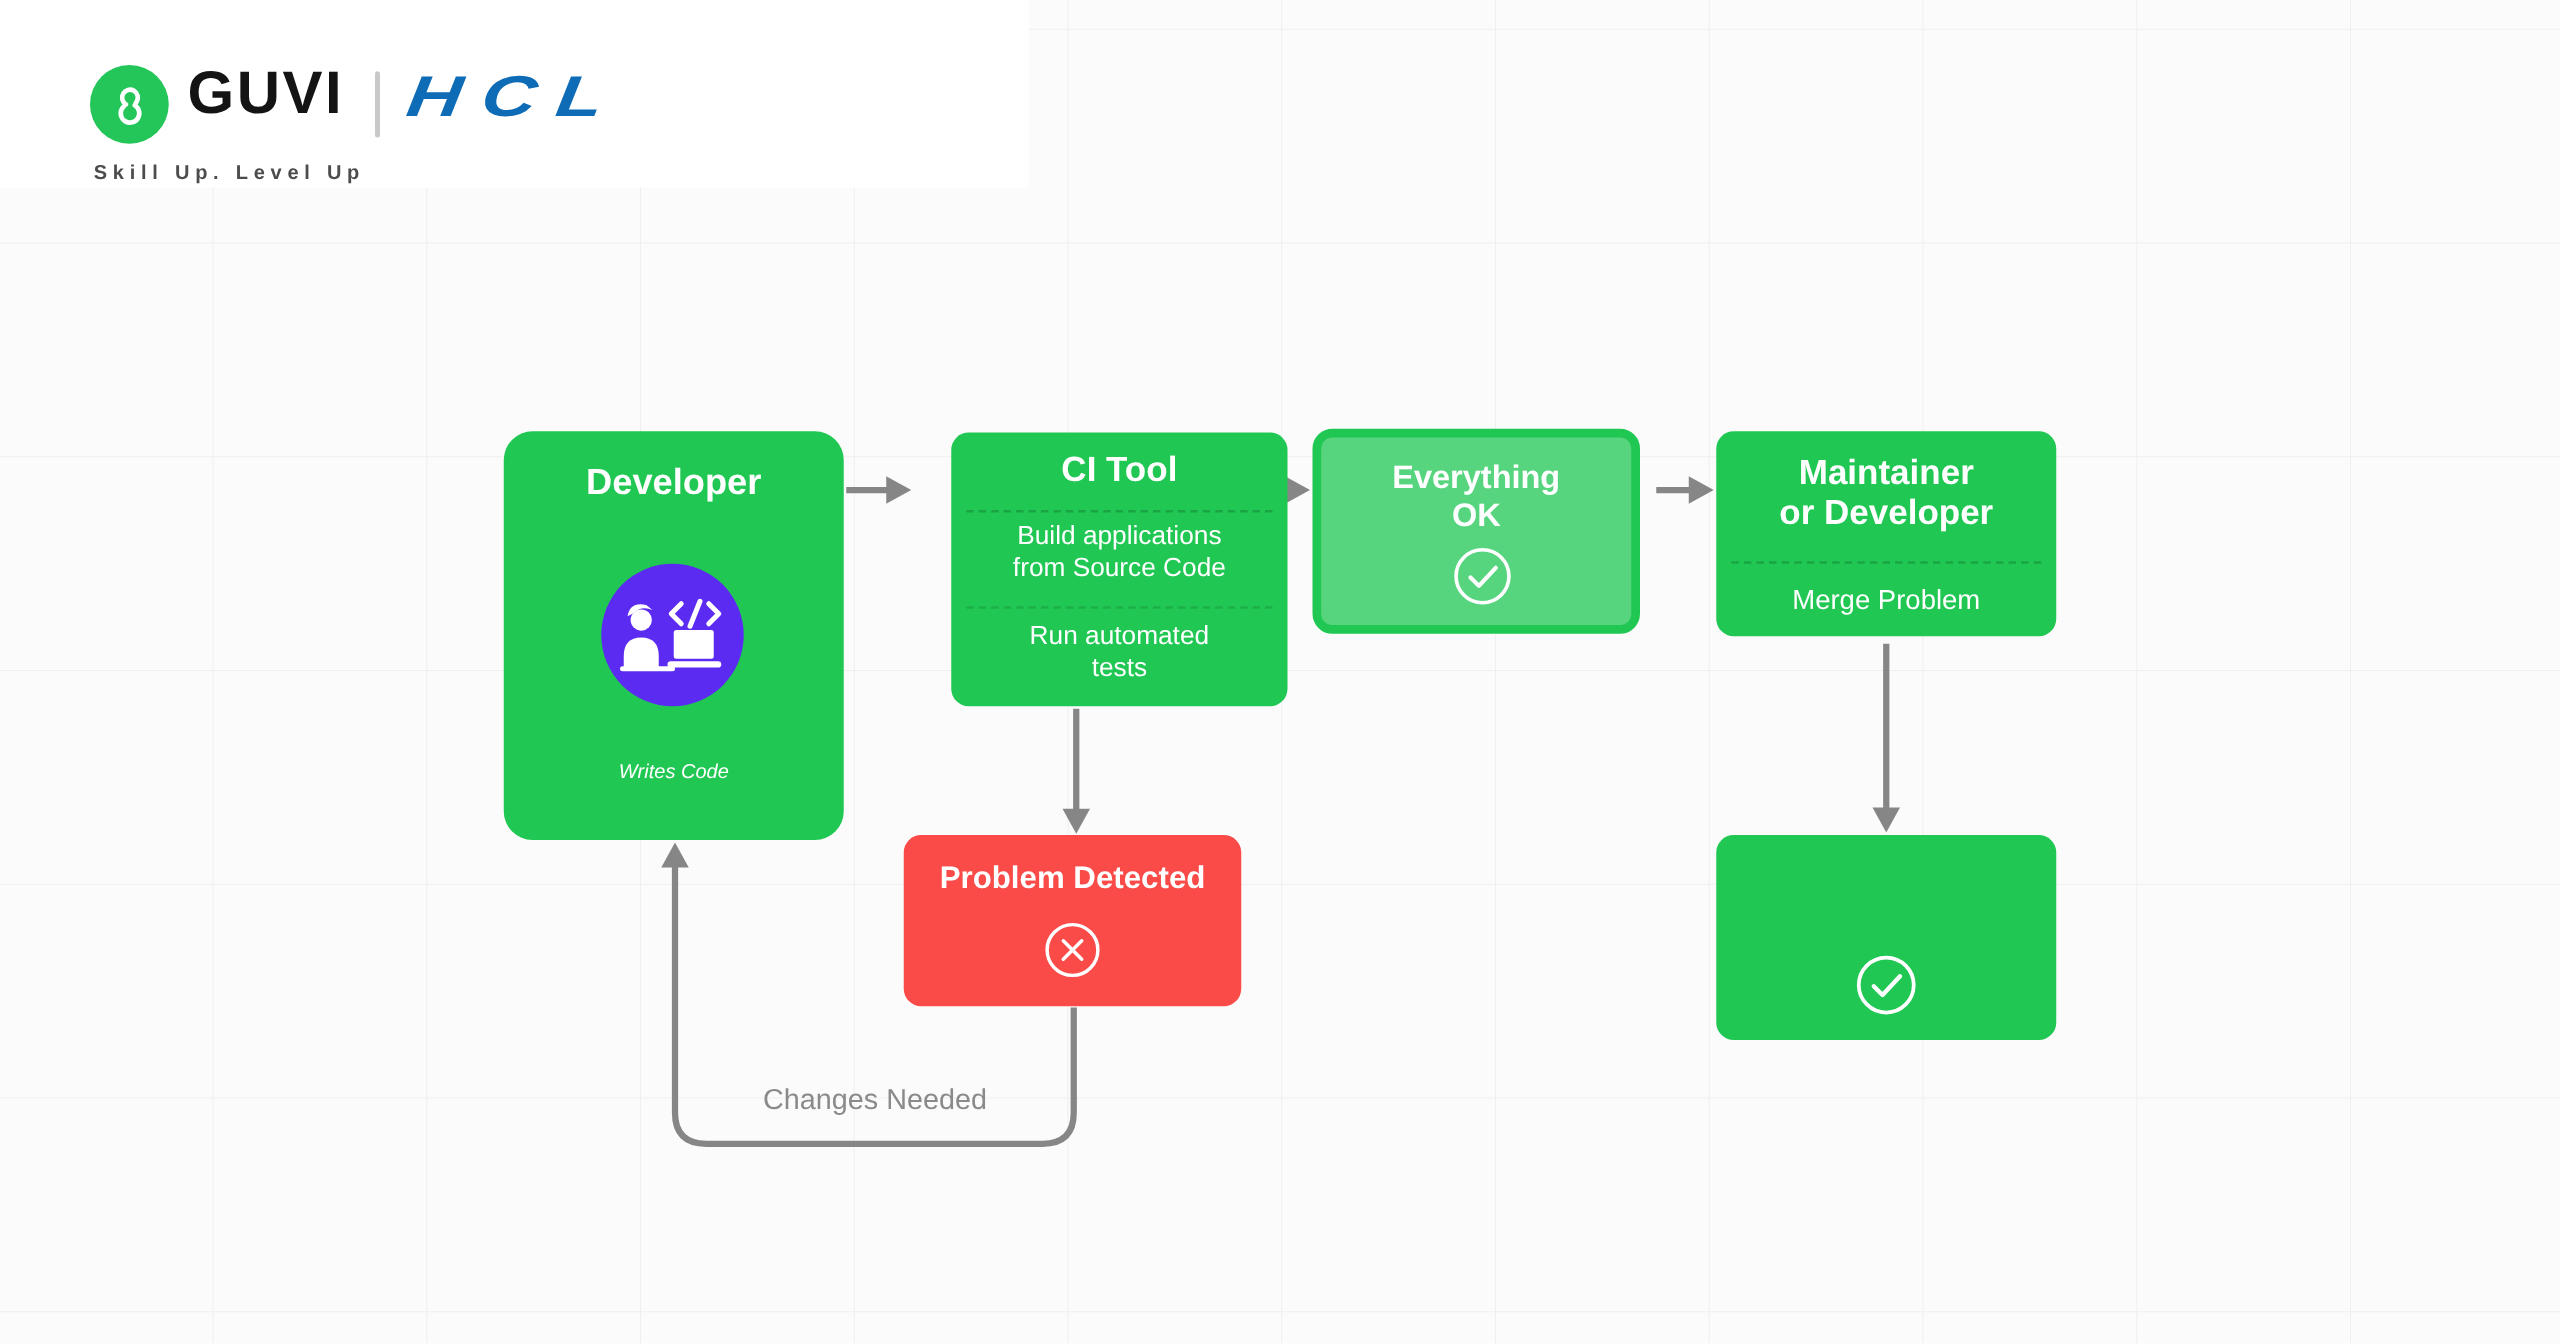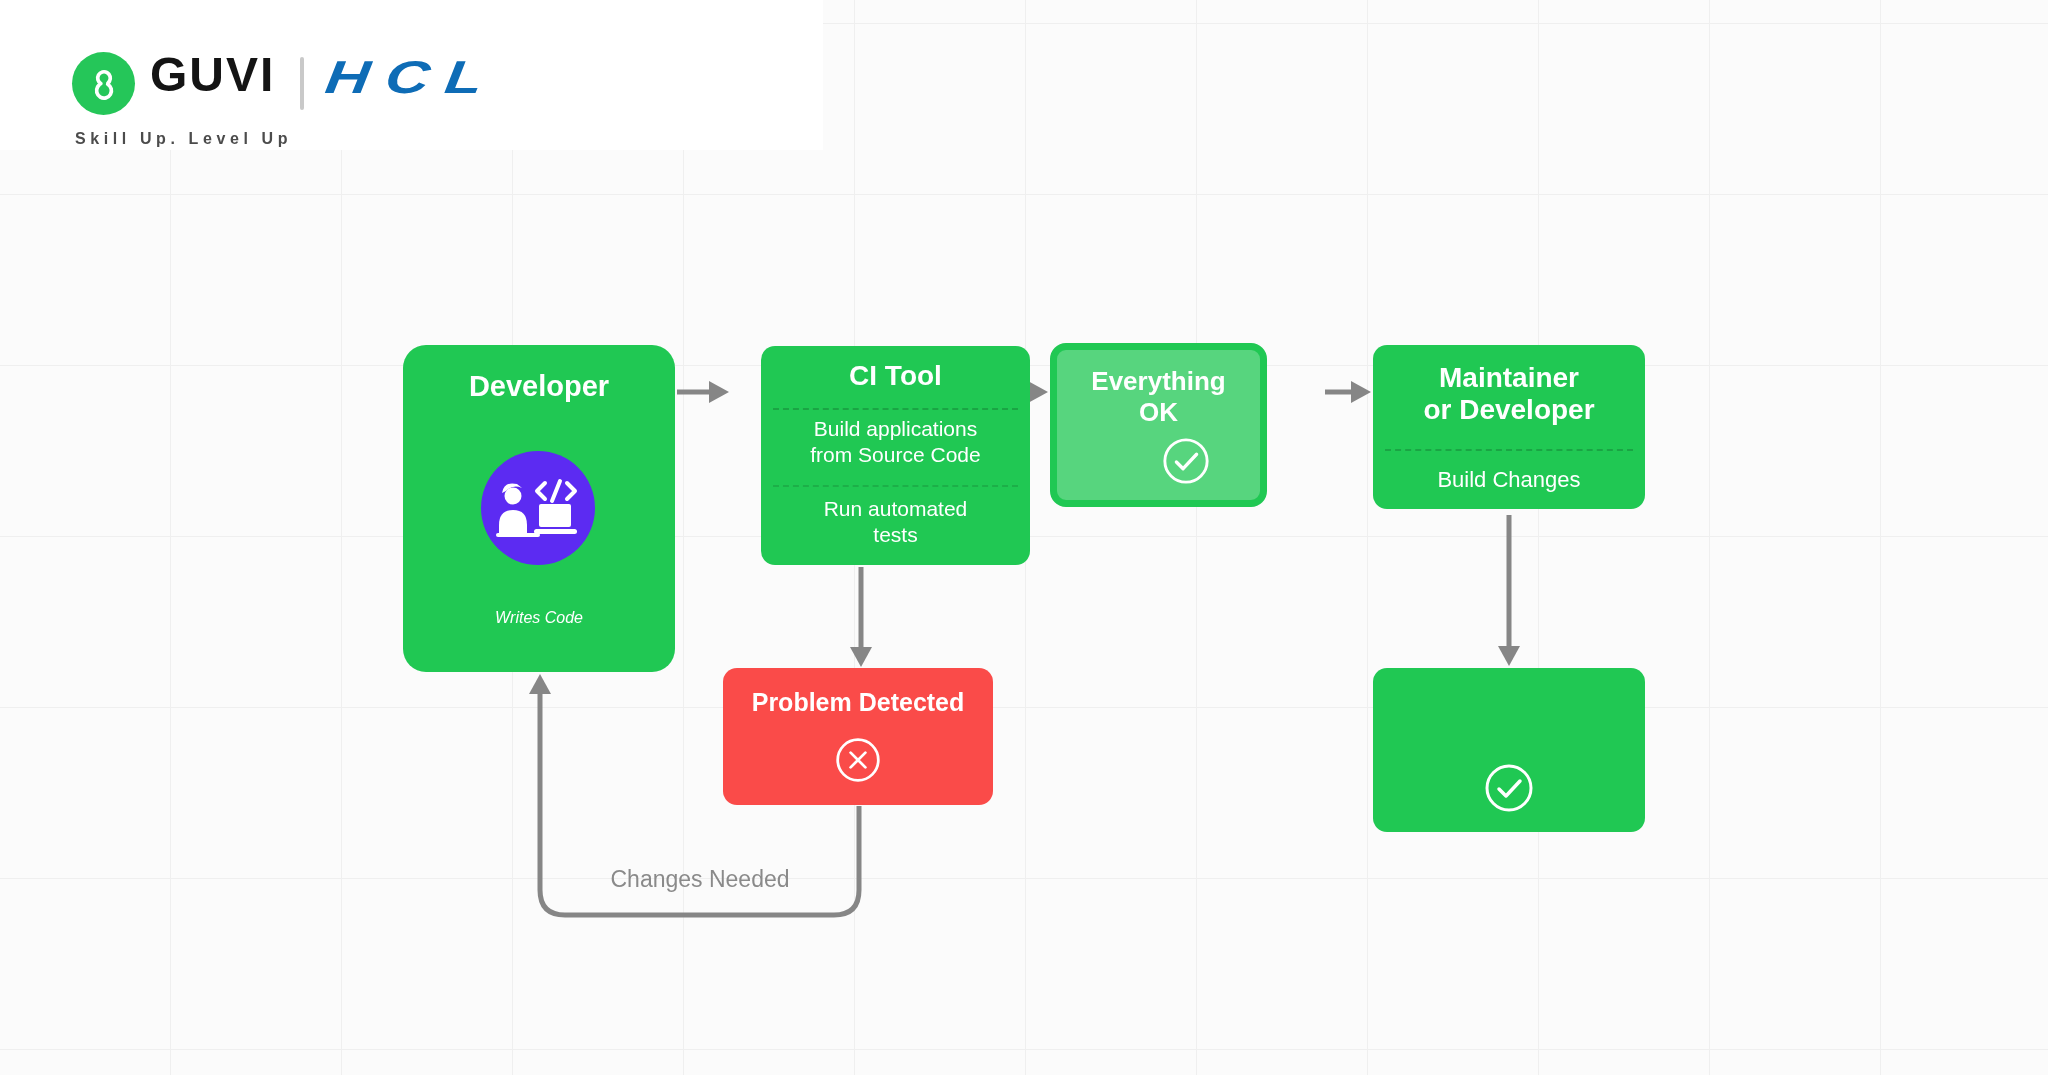--- a/index.html
+++ b/index.html
@@ -50,21 +50,21 @@
     background:#5c2bf2;display:flex;align-items:center;justify-content:center;}
 
   #ci-tool{left:729px;top:346px;width:269px;height:219px;margin-left:32px;}
   #ci-tool .node-title{top:13px;font-size:28px;}
   #ci-tool .dash.d1{top:62px;}
   #ci-tool .dash.d2{top:139px;border-top-color:rgba(0,0,0,0.12);}
   #ci-tool .node-text{font-size:21px;line-height:26px;}
   #ci-tool .body1{top:70px;}
   #ci-tool .body2{top:150px;}
 
-  #everything-ok{left:1050px;top:343px;width:217px;height:164px;background:#57d57e;
+  #everything-ok{left:1050px;top:343px;width:262px;height:164px;background:#57d57e;
     border:7px solid #20c853;border-radius:16px;}
   #everything-ok .node-title{top:16px;font-size:26px;line-height:31px;}
   #everything-ok .status-icon{position:absolute;left:104px;top:86px;}
 
   #maintainer{left:1373px;top:345px;width:272px;height:164px;}
   #maintainer .node-title{top:17px;font-size:28px;line-height:32px;}
   #maintainer .dash{top:104px;}
   #maintainer .node-text{top:122px;font-size:22px;}
 
   #problem{left:723px;top:668px;width:270px;height:137px;}
@@ -172,21 +172,21 @@
       </svg>
     </span>
   </div>
 
   <div class="node green" id="maintainer">
     <div class="node-title">
       <span>Maintainer</span><br>
       <span>or Developer</span>
     </div>
     <div class="dash"></div>
-    <div class="node-text">Build Changes</div>
+    <div class="node-text">Merge Problem</div>
   </div>
 
   <div class="node red" id="problem">
     <div class="node-title">Problem Detected</div>
     <span class="status-icon">
       <svg width="48" height="48" viewBox="0 0 52 52">
         <circle cx="26" cy="26" r="22" fill="none" stroke="#ffffff" stroke-width="3"></circle>
         <path d="M18 18 L34 34 M34 18 L18 34" fill="none" stroke="#ffffff" stroke-width="3" stroke-linecap="round"></path>
       </svg>
     </span>

